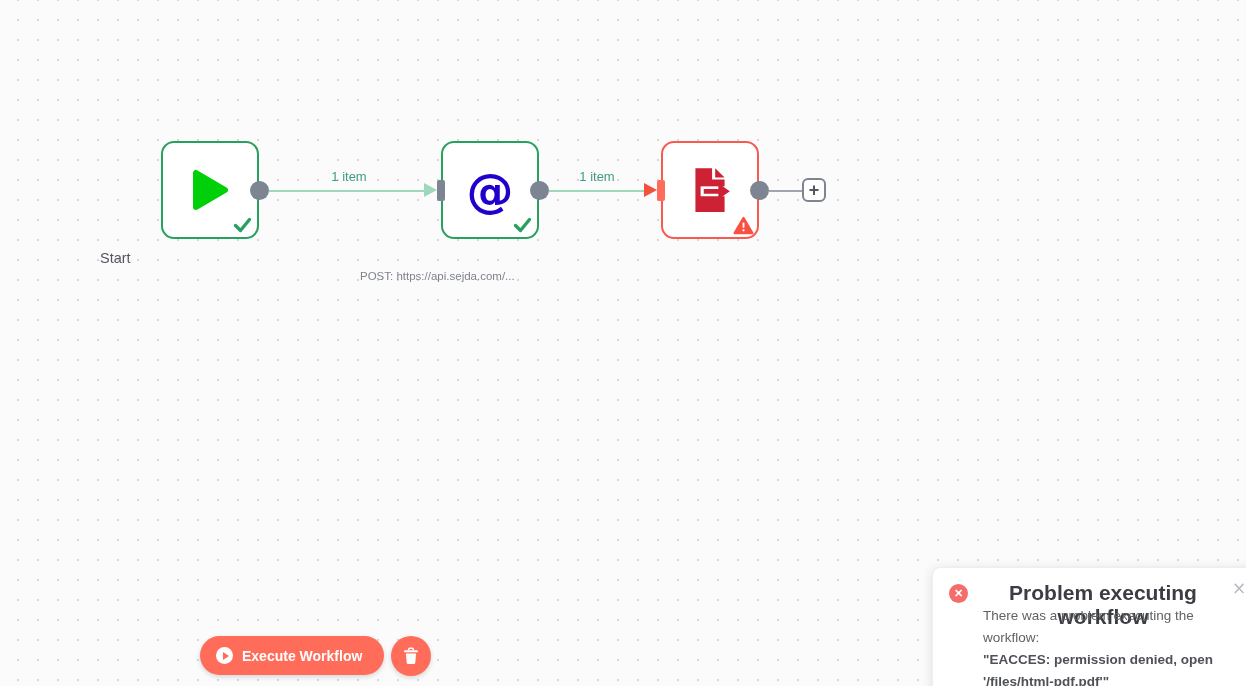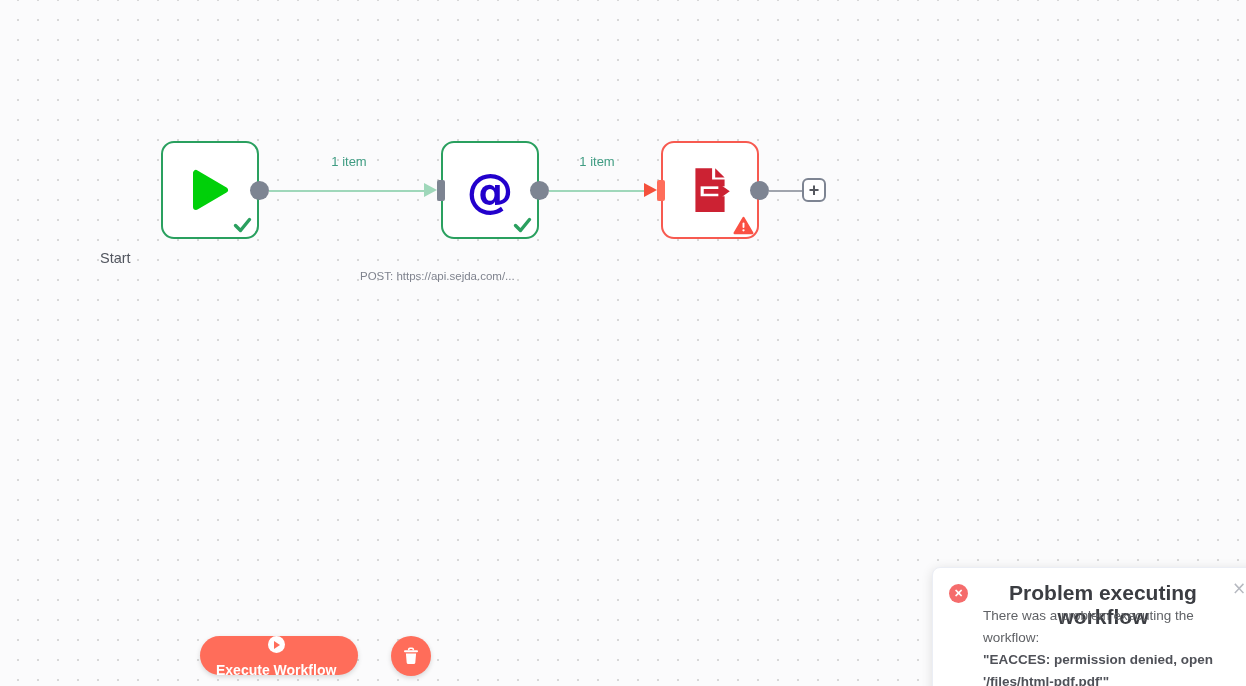--- a/index.html
+++ b/index.html
@@ -44,21 +44,21 @@
   }
   .ep-in-error { background:#ff6d5a; }
   .conn-line { position:absolute; height:2px; background:#9fd7ba; top:190px; }
   .conn-arrow {
     position:absolute; top:183px; width:0; height:0;
     border-top:7.5px solid transparent; border-bottom:7.5px solid transparent;
     border-left:13px solid #9fd7ba;
   }
   .conn-arrow-error { border-left-color:#f4503c; }
   .conn-label {
-    position:absolute; top:154px; width:120px; text-align:center;
+    position:absolute; top:169px; width:120px; text-align:center;
     font-size:13px; color:#3f9c82; transform:translateX(-50%);
   }
   .line-plus { position:absolute; height:2px; background:#a0a4ad; top:190px; left:769px; width:34px; }
   .plus-btn {
     position:absolute; left:802px; top:178px; width:24px; height:24px;
     background:#fff; border:2px solid #7d8492; border-radius:6px;
     display:flex; align-items:center; justify-content:center;
     font-size:18px; font-weight:700; color:#54575e; line-height:1; cursor:pointer;
   }
   
@@ -69,21 +69,20 @@
   .node-subtitle {
     position:absolute; top:270px; width:260px; 
     font-size:11.5px; color:#7f838e; transform:translateX(-50%);
   }
   
   .exec-btn {
     position:absolute; left:200px; top:636px; height:39px; padding:0 22px 0 16px;
     background:#ff6d5a; border:none; border-radius:20px;
     display:flex; align-items:center; gap:9px; cursor:pointer;
     box-shadow:0 2px 5px rgba(0,0,0,.15);
-    flex-direction:column;
   }
   .exec-btn span.lbl { color:#fff; font-weight:700; font-size:14px; }
   .pc { position:relative; width:17px; height:17px; border-radius:50%; background:#fff; flex:0 0 auto; }
   .pc-tri {
     position:absolute; left:6.5px; top:4.5px; width:0; height:0;
     border-top:4px solid transparent; border-bottom:4px solid transparent;
     border-left:6px solid #ff6d5a;
   }
   .trash-btn {
     position:absolute; left:391px; top:636px; width:40px; height:40px;

